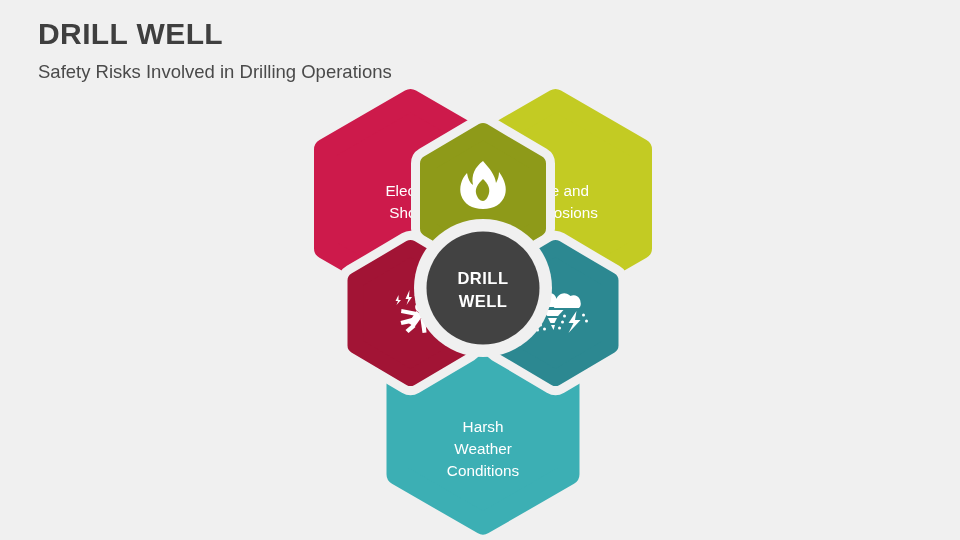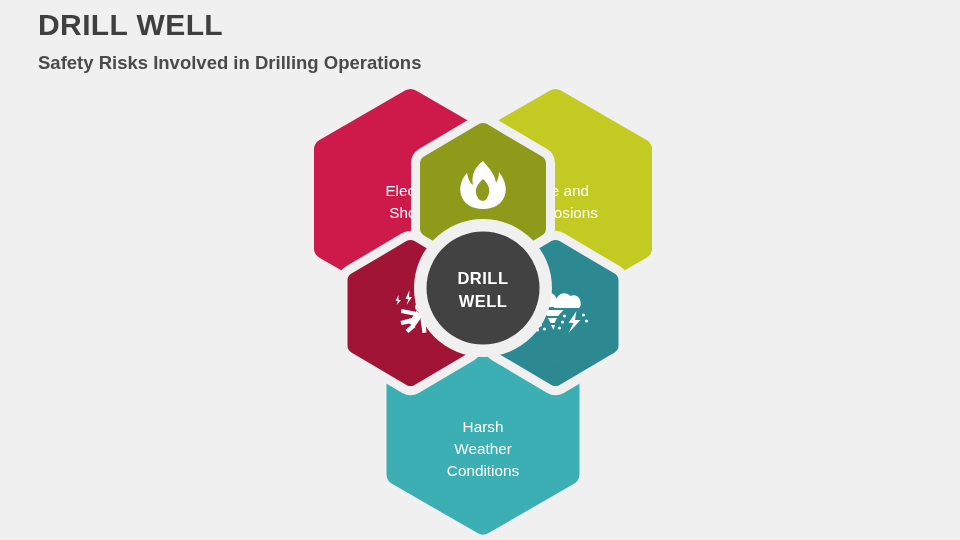--- a/index.html
+++ b/index.html
@@ -19,37 +19,37 @@
     position: absolute;
     left: 0; top: 0;
     width: 960px;
     height: 540px;
     background: #f0f0f0;
   }
 
   #header {
     position: absolute;
     left: 38px;
-    top: 5px;
+    top: 14px;
     width: 700px;
   }
 
   #title {
     font-size: 30px;
     font-weight: bold;
     color: #3f3f3f;
     letter-spacing: 0.4px;
     line-height: 40px;
     margin: 0;
     white-space: nowrap;
   }
 
   #subtitle {
     font-size: 18.5px;
-    font-weight: bold;
+    font-weight: normal;
     color: #4a4a4a;
     line-height: 26px;
     margin: 5px 0 0 0;
     white-space: nowrap;
   }
 
   #diagram {
     position: absolute;
     left: 250px;
     top: 88px;

